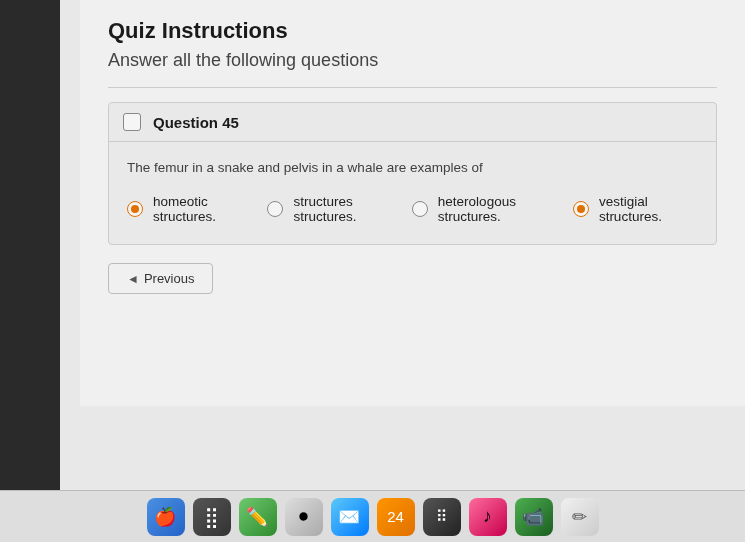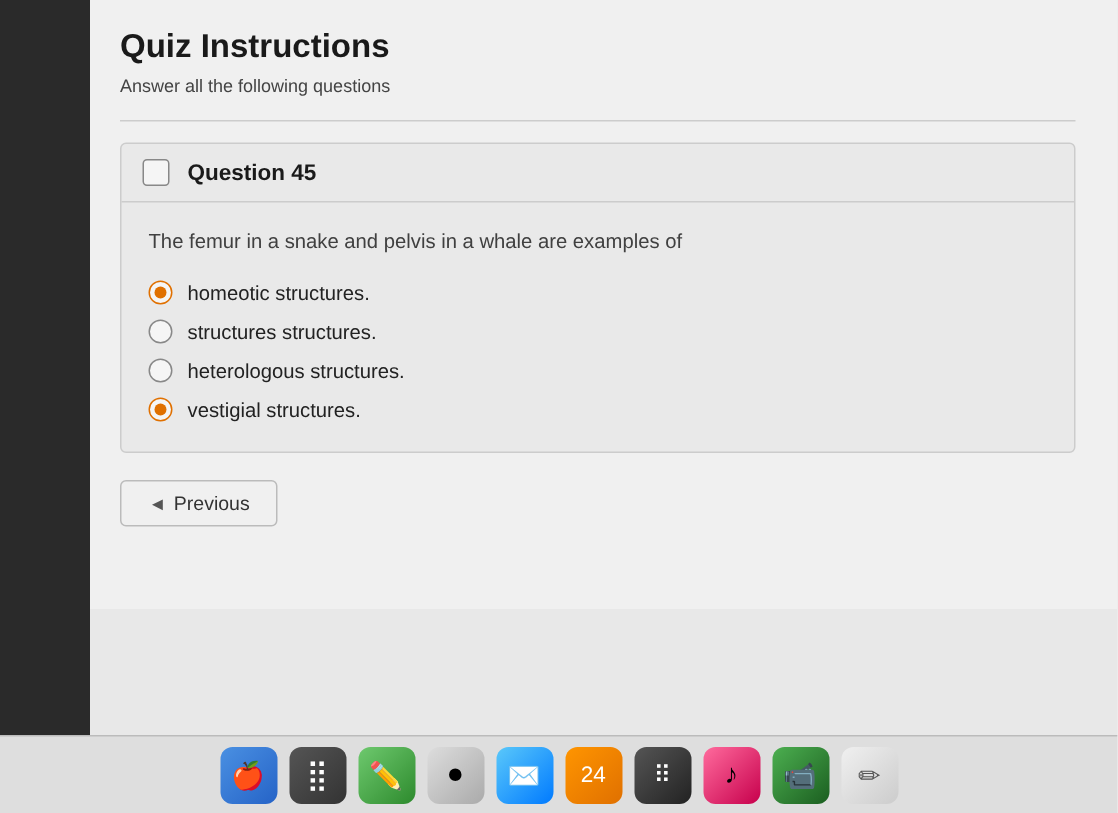--- a/index.html
+++ b/index.html
@@ -13,34 +13,34 @@
       height: 542px;
       background-color: #e8e8e8;
       font-family: -apple-system, BlinkMacSystemFont, 'Helvetica Neue', Arial, sans-serif;
       overflow: hidden;
       position: relative;
     }
 
     .main-content {
       background-color: #f0f0f0;
       padding: 18px 28px 18px 28px;
-      margin-left: 52px;
+      margin-left: 80px;
       height: 406px;
       overflow: hidden;
     }
 
     .page-title {
       font-size: 22px;
       font-weight: 600;
       color: #1a1a1a;
       margin-bottom: 6px;
     }
 
     .page-subtitle {
-      font-size: 12px;
+      font-size: 18px;
       color: #444;
       margin-bottom: 16px;
     }
 
     .divider {
       border: none;
       border-top: 1px solid #ccc;
       margin-bottom: 14px;
     }
 
@@ -83,21 +83,21 @@
     .question-text {
       font-size: 13.5px;
       color: #404040;
       margin-bottom: 16px;
       line-height: 1.5;
     }
 
     .options-list {
       list-style: none;
       display: flex;
-      flex-direction: column;
+      flex-direction: row;
       gap: 10px;
     }
 
     .option-item {
       display: flex;
       align-items: center;
       gap: 10px;
       cursor: pointer;
     }
 

